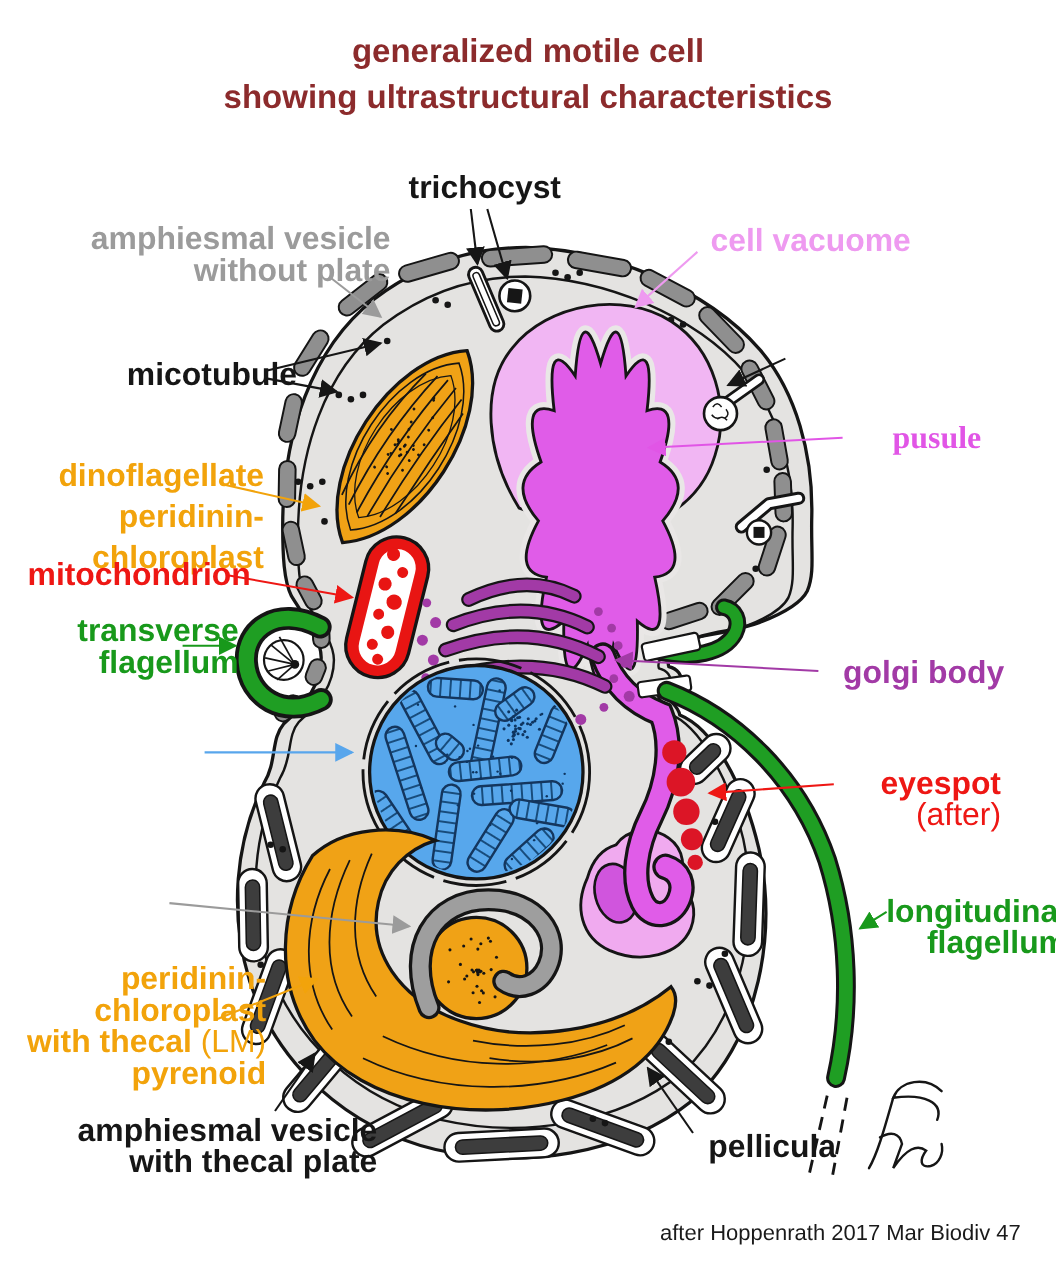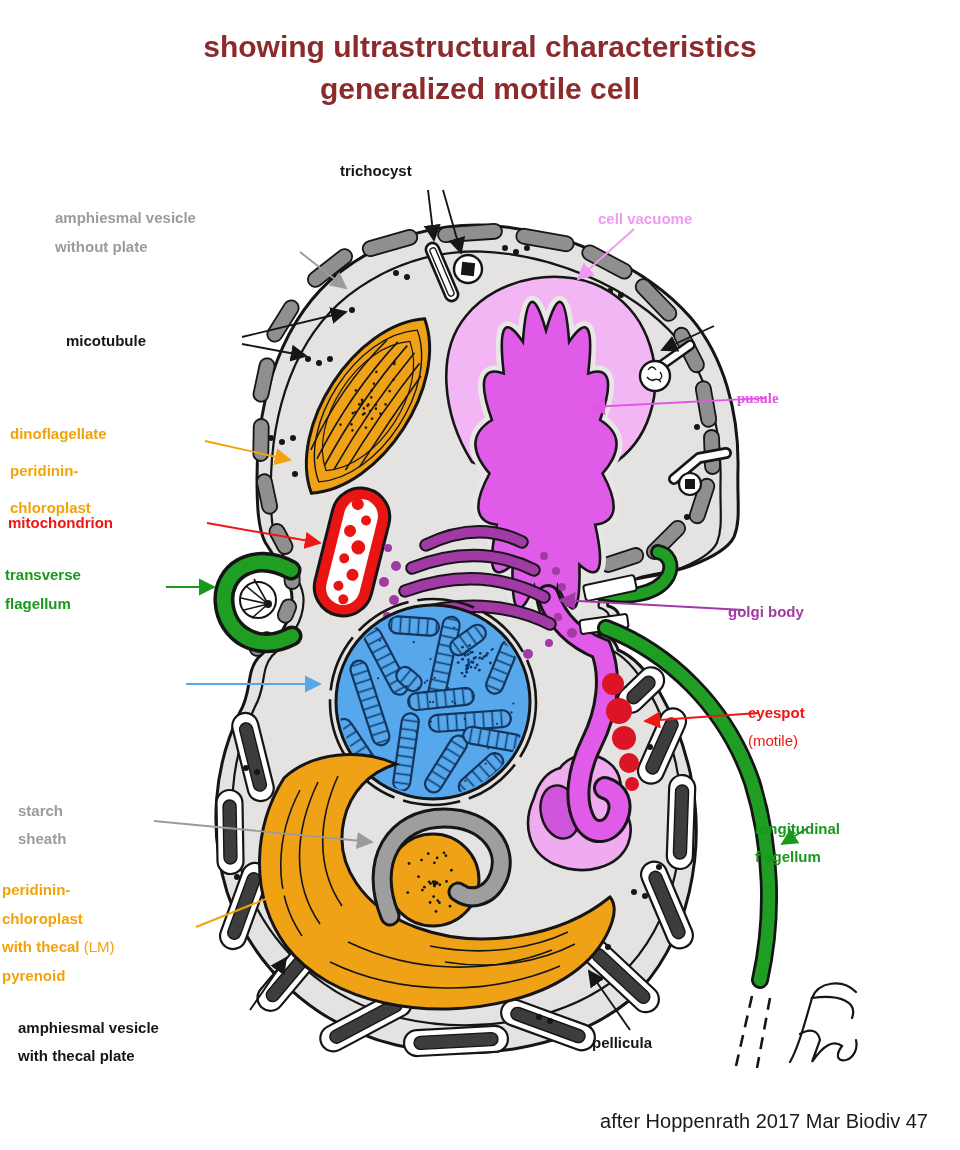--- a/index.html
+++ b/index.html
@@ -7,22 +7,22 @@
     --c-magenta:#e155e6; --c-orange:#f2a30b; --c-red:#ee1714; --c-green:#18991b;
     --c-blue:#58a6ec; --c-purple:#a23aa6; --c-eyespot:#dc1526;
     --cell-bg:#e4e3e1; --ves-gray:#8f8f8f; --plate-dark:#3d3d3d;
     --vacuome:#f1b6f3; --pusule:#e05ce8; --pouch:#f0aaef; --pouch-inner:#d055dd;
     --chloro:#f0a216; --mito:#e81513; --nucleus:#57a7ec; --flag:#1f9e23; --sheath:#9e9e9e;
   }
   html,body{margin:0;padding:0;background:#fff;}
   #stage{position:relative;width:960px;height:1150px;background:#fff;overflow:hidden;
          font-family:"Liberation Sans",sans-serif;}
   #art{position:absolute;left:0;top:0;}
-  .lbl{position:absolute;font-weight:bold;font-size:15px;line-height:28px;
-       text-align:left;white-space:pre-line;color:var(--c-ink);}
+  .lbl{position:absolute;font-weight:bold;font-size:29px;line-height:28px;
+       text-align:right;white-space:pre-line;color:var(--c-ink);}
   .title{position:absolute;left:0;right:0;top:26px;text-align:center;font-weight:bold;
          font-size:30px;line-height:42px;color:var(--c-title);}
   .gray{color:var(--c-graylab);} .lilac{color:var(--c-lilac);} .magenta{color:var(--c-magenta);font-family:Liberation Serif, serif;}
   .orange{color:var(--c-orange);} .red{color:var(--c-red);} .green{color:var(--c-green);}
   .blue{color:var(--c-blue);} .purple{color:var(--c-purple);}
   .lh29{line-height:29px;} .lh37{line-height:37px;margin-top:20px;}
   .sub{font-weight:normal;}
   .attrib{position:absolute;right:32px;top:1110px;font-size:20px;color:#1a1a1a;}
   
   .outline{fill:var(--cell-bg);stroke:#151515;stroke-width:3;}
@@ -537,40 +537,38 @@
   </g>
 
   <g fill="none" stroke="#161616" stroke-width="2.2" stroke-linecap="round">
     <path d="M 856 992 C 842 978 818 982 812 998 C 840 994 858 1002 852 1018"></path>
     <path d="M 812 998 C 804 1026 798 1048 790 1062"></path>
     <path d="M 800 1034 C 810 1028 818 1030 820 1040 L 812 1062 C 824 1044 834 1040 842 1046 C 836 1054 836 1062 846 1060 C 854 1058 858 1048 856 1040"></path>
   </g>
 </svg>
 
 <div class="title">
+      <div>generalized motile cell</div>
       <div>showing ultrastructural characteristics</div>
-      <div>generalized motile cell</div>
     </div>
 
 <div class="lbl" style="left:340px;top:157px;width:170px">trichocyst</div>
 <div class="lbl gray lh29" style="left:55px;top:203px;width:300px">amphiesmal vesicle
 without plate</div>
 <div class="lbl lilac" style="left:598px;top:205px;width:230px">cell vacuome</div>
 <div class="lbl" style="left:66px;top:327px;width:204px">micotubule</div>
 <div class="lbl magenta" style="left:737px;top:384px;width:155px">pusule</div>
 <div class="lbl orange lh37" style="left:10px;top:395px;width:230px">dinoflagellate
 peridinin-
 chloroplast</div>
 <div class="lbl red" style="left:8px;top:509px;width:220px">mitochondrion</div>
-<div class="lbl green lh29" style="left:5px;top:560px;width:200px">transverse
+<div class="lbl green lh29" style="left:17px;top:560px;width:200px">transverse
 flagellum</div>
-<div class="lbl purple" style="left:728px;top:598px;width:165px">golgi body</div>
-<div class="lbl red" style="left:748px;top:699px;width:162px;line-height:28px"><span>eyespot</span><br><span class="sub">(motile)</span></div>
-<div class="lbl gray" style="left:18px;top:797px;width:180px">starch
-sheath</div>
+<div class="lbl purple" style="left:748px;top:598px;width:165px">golgi body</div>
+<div class="lbl red" style="left:748px;top:699px;width:162px;line-height:28px"><span>eyespot</span><br><span class="sub">(after)</span></div>
 <div class="lbl green" style="left:755px;top:815px;width:215px">longitudinal
 flagellum</div>
 <div class="lbl orange" style="left:2px;top:876px;width:240px;line-height:28.5px"><span>peridinin-</span><br><span>chloroplast</span><br><span>with thecal </span><span class="sub">(LM)</span><br><span>pyrenoid</span></div>
 <div class="lbl" style="left:18px;top:1014px;width:325px">amphiesmal vesicle
 with thecal plate</div>
 <div class="lbl" style="left:592px;top:1029px;width:168px">pellicula</div>
 <div class="attrib">after Hoppenrath 2017 Mar Biodiv 47</div>
 
 </div>
 

